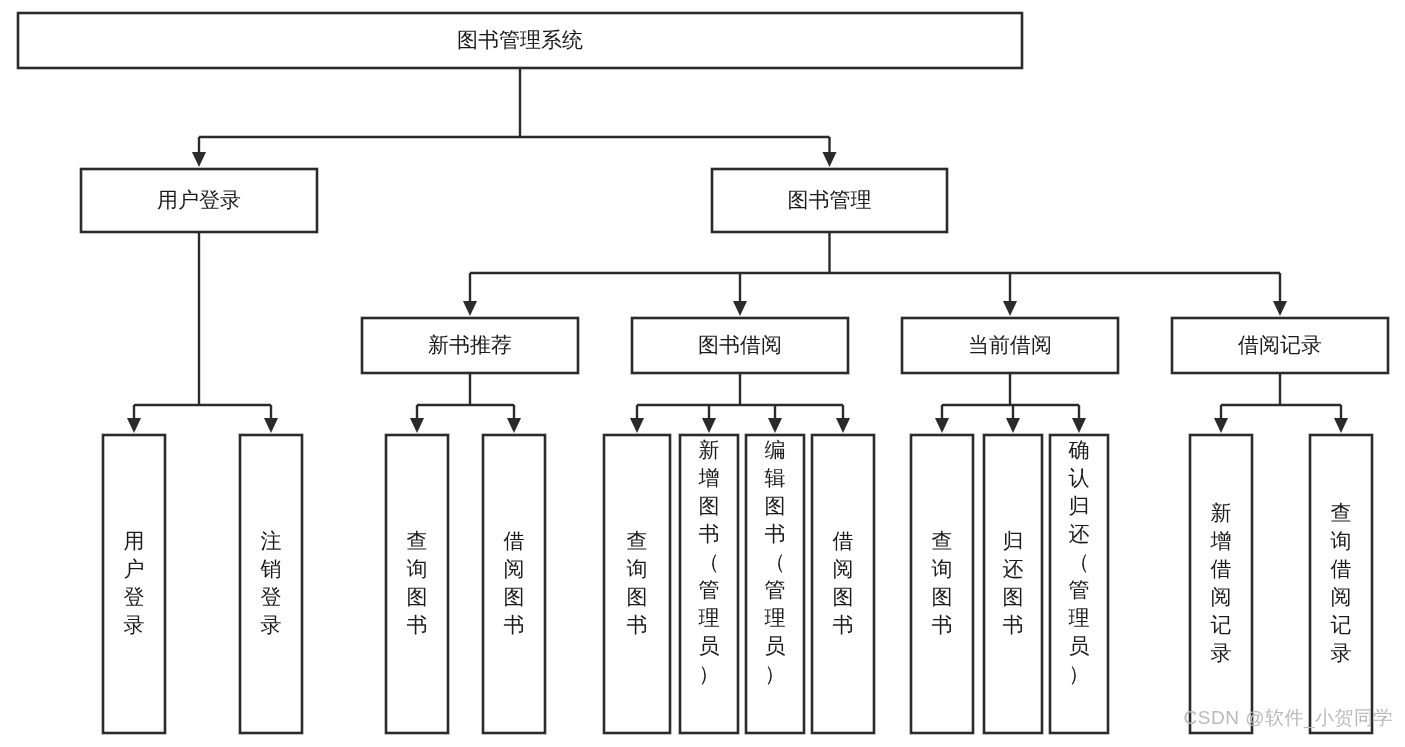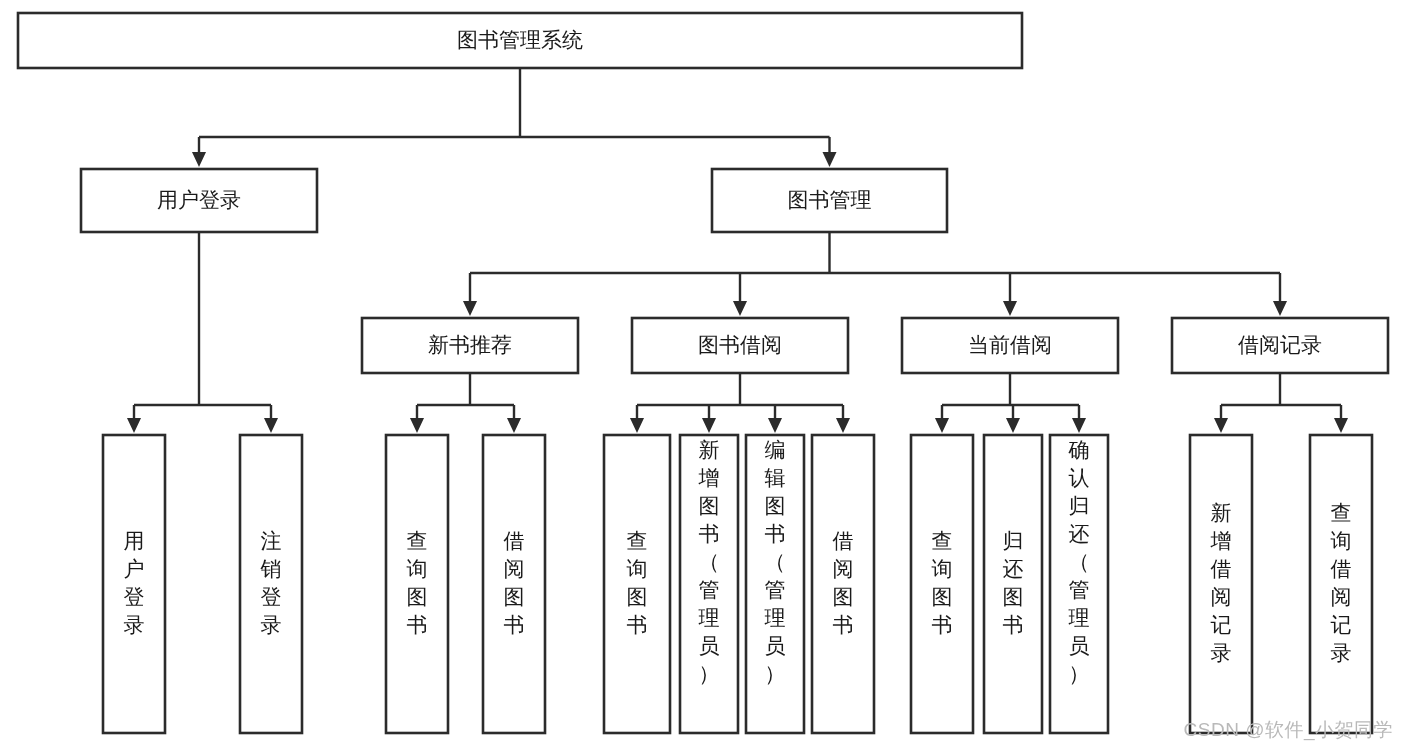--- a/index.html
+++ b/index.html
@@ -16,21 +16,21 @@
     font-family:"Liberation Sans","DejaVu Sans",sans-serif;
     fill:#1a1a1a;font-size:21px;
     text-anchor:middle;dominant-baseline:middle;
   }
   .vert-label{
     font-family:"Liberation Sans","DejaVu Sans",sans-serif;
     fill:#1a1a1a;font-size:21px;
     text-anchor:middle;
   }
   .watermark{
-    position:absolute;right:12px;bottom:4px;
+    position:absolute;right:12px;bottom:16px;
     font-family:"Liberation Sans","DejaVu Sans",sans-serif;
     font-size:19px;color:#b9b9b9;white-space:nowrap;
     letter-spacing:0.5px;pointer-events:none;
   }
 </style>
 </head>
 <body>
 
 <svg id="canvas" viewBox="0 0 1405 747">
   <g id="edges-layer">

